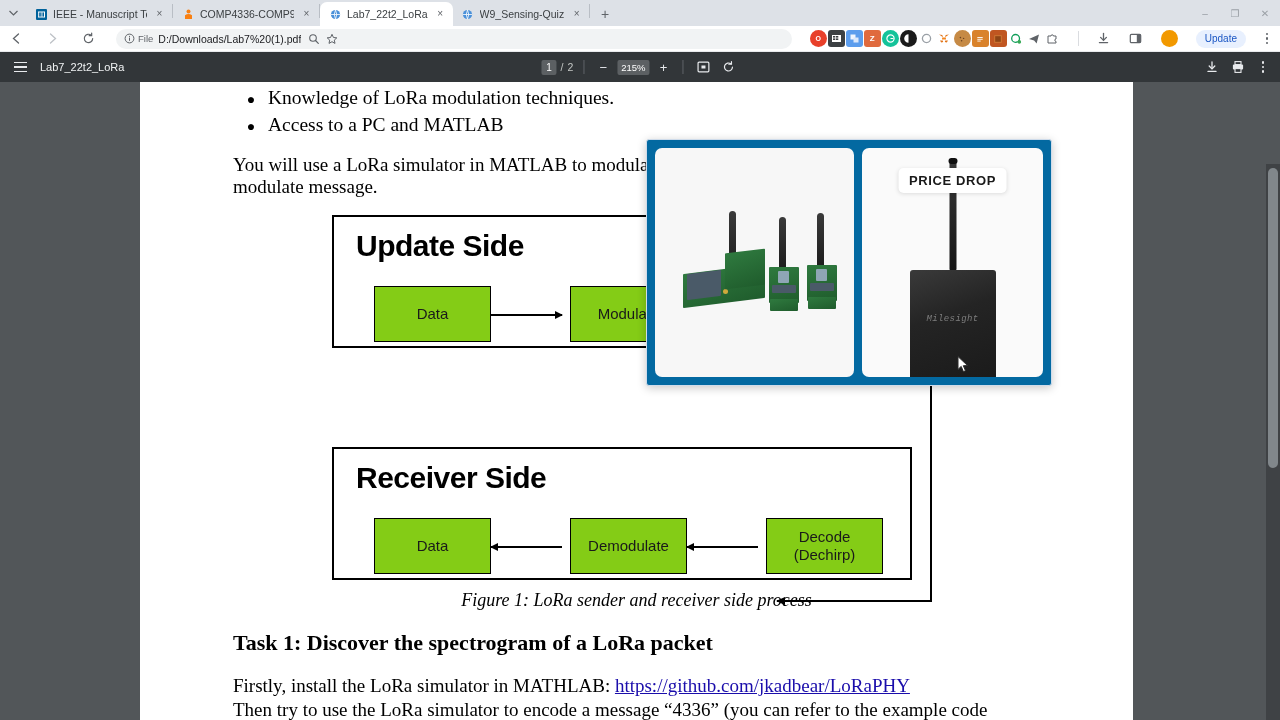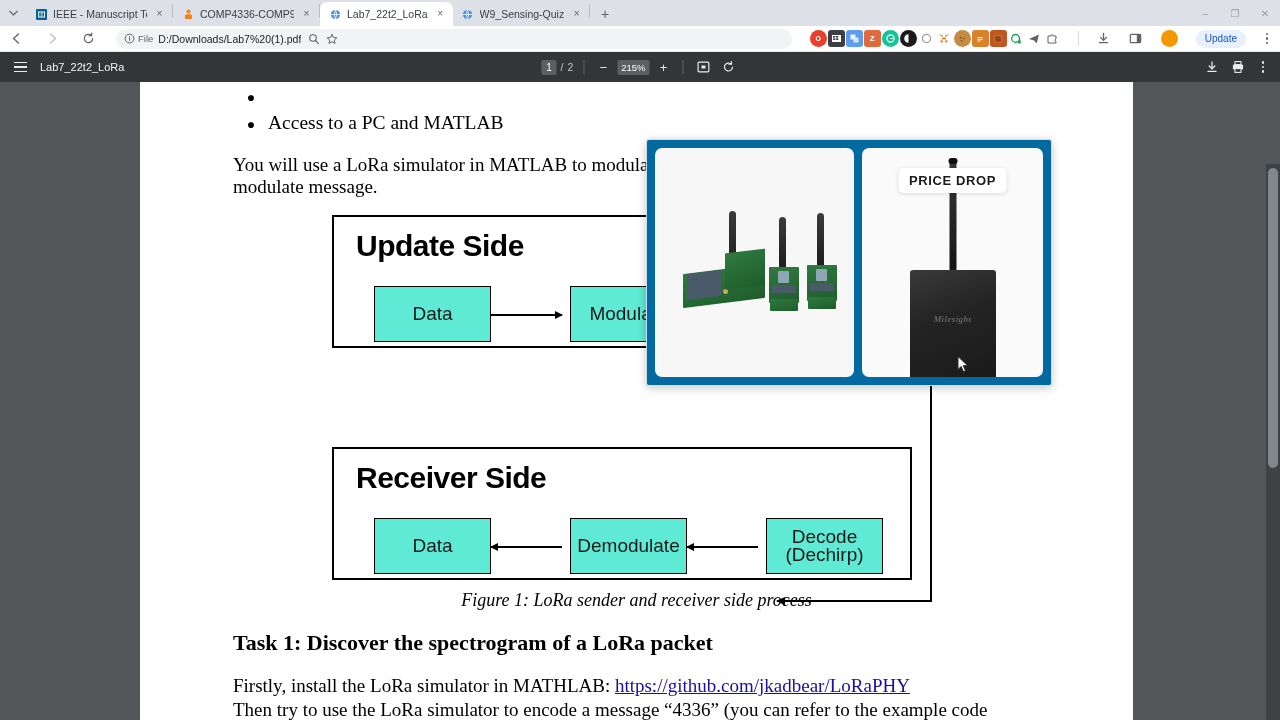--- a/index.html
+++ b/index.html
@@ -201,24 +201,24 @@
     position: absolute; left: 192px; top: 365px;
     width: 580px; height: 133px;
     border: 2px solid #000; background: #fff;
   }
   .fig-heading {
     position: absolute; left: 22px; top: 12px;
     font-family: "Liberation Sans", sans-serif;
     font-weight: bold; font-size: 30px; letter-spacing: -0.5px;
   }
   .node {
-    position: absolute; border: 1.6px solid #000; background: #5eead4;
+    position: absolute; border: 1.6px solid #000; background: #84cc16;
     display: flex; align-items: center; justify-content: center;
     text-align: center; font-family: "Liberation Sans", sans-serif;
-    font-size: 19px; line-height: 18px; color: #1a1a1a;
+    font-size: 15px; line-height: 18px; color: #1a1a1a;
   }
   .arrow-h {
     position: absolute; height: 1.6px; background: #000;
   }
   .arrow-h::after {
     content: ""; position: absolute; right: -1px; top: -3.2px;
     border-top: 4px solid transparent; border-bottom: 4px solid transparent;
     border-left: 8px solid #000;
   }
   .arrow-h.left::after {
@@ -311,21 +311,21 @@
   }
   .gateway {
     position: absolute; left: 50%; transform: translateX(-50%); top: 122px;
     width: 86px; height: 112px; border-radius: 3px;
     background: linear-gradient(160deg,#3a3a3a 0%,#242424 40%,#1a1a1a 100%);
     z-index: 2;
   }
   .gw-logo {
     position: absolute; left: 0; right: 0; top: 44px;
     text-align: center; color: #7d7d7d;
-    font-family: Liberation Serif, serif;
+    font-family: Liberation Mono, monospace;
     font-style: italic; font-size: 9px; letter-spacing: .4px;
   }
 
   .cursor {
     position: absolute; left: 957px; top: 274px;
     width: 12px; height: 16px; z-index: 20;
     pointer-events: none;
   }
 
   
@@ -618,20 +618,21 @@
     </div>
   </div>
 
   <div class="viewer">
     <div class="page">
       <div class="doc">
 
         <div class="bullets">
           <div class="bullet-row">
             <span class="bullet-dot">●</span>
+            <span>Knowledge of LoRa modulation techniques.</span>
           </div>
           <div class="bullet-row">
             <span class="bullet-dot">●</span>
             <span>Access to a PC and MATLAB</span>
           </div>
         </div>
 
         <div class="para1">
           <div>You will use a LoRa simulator in MATLAB to modulate/encode text messa</div>
           <div>modulate message.</div>

